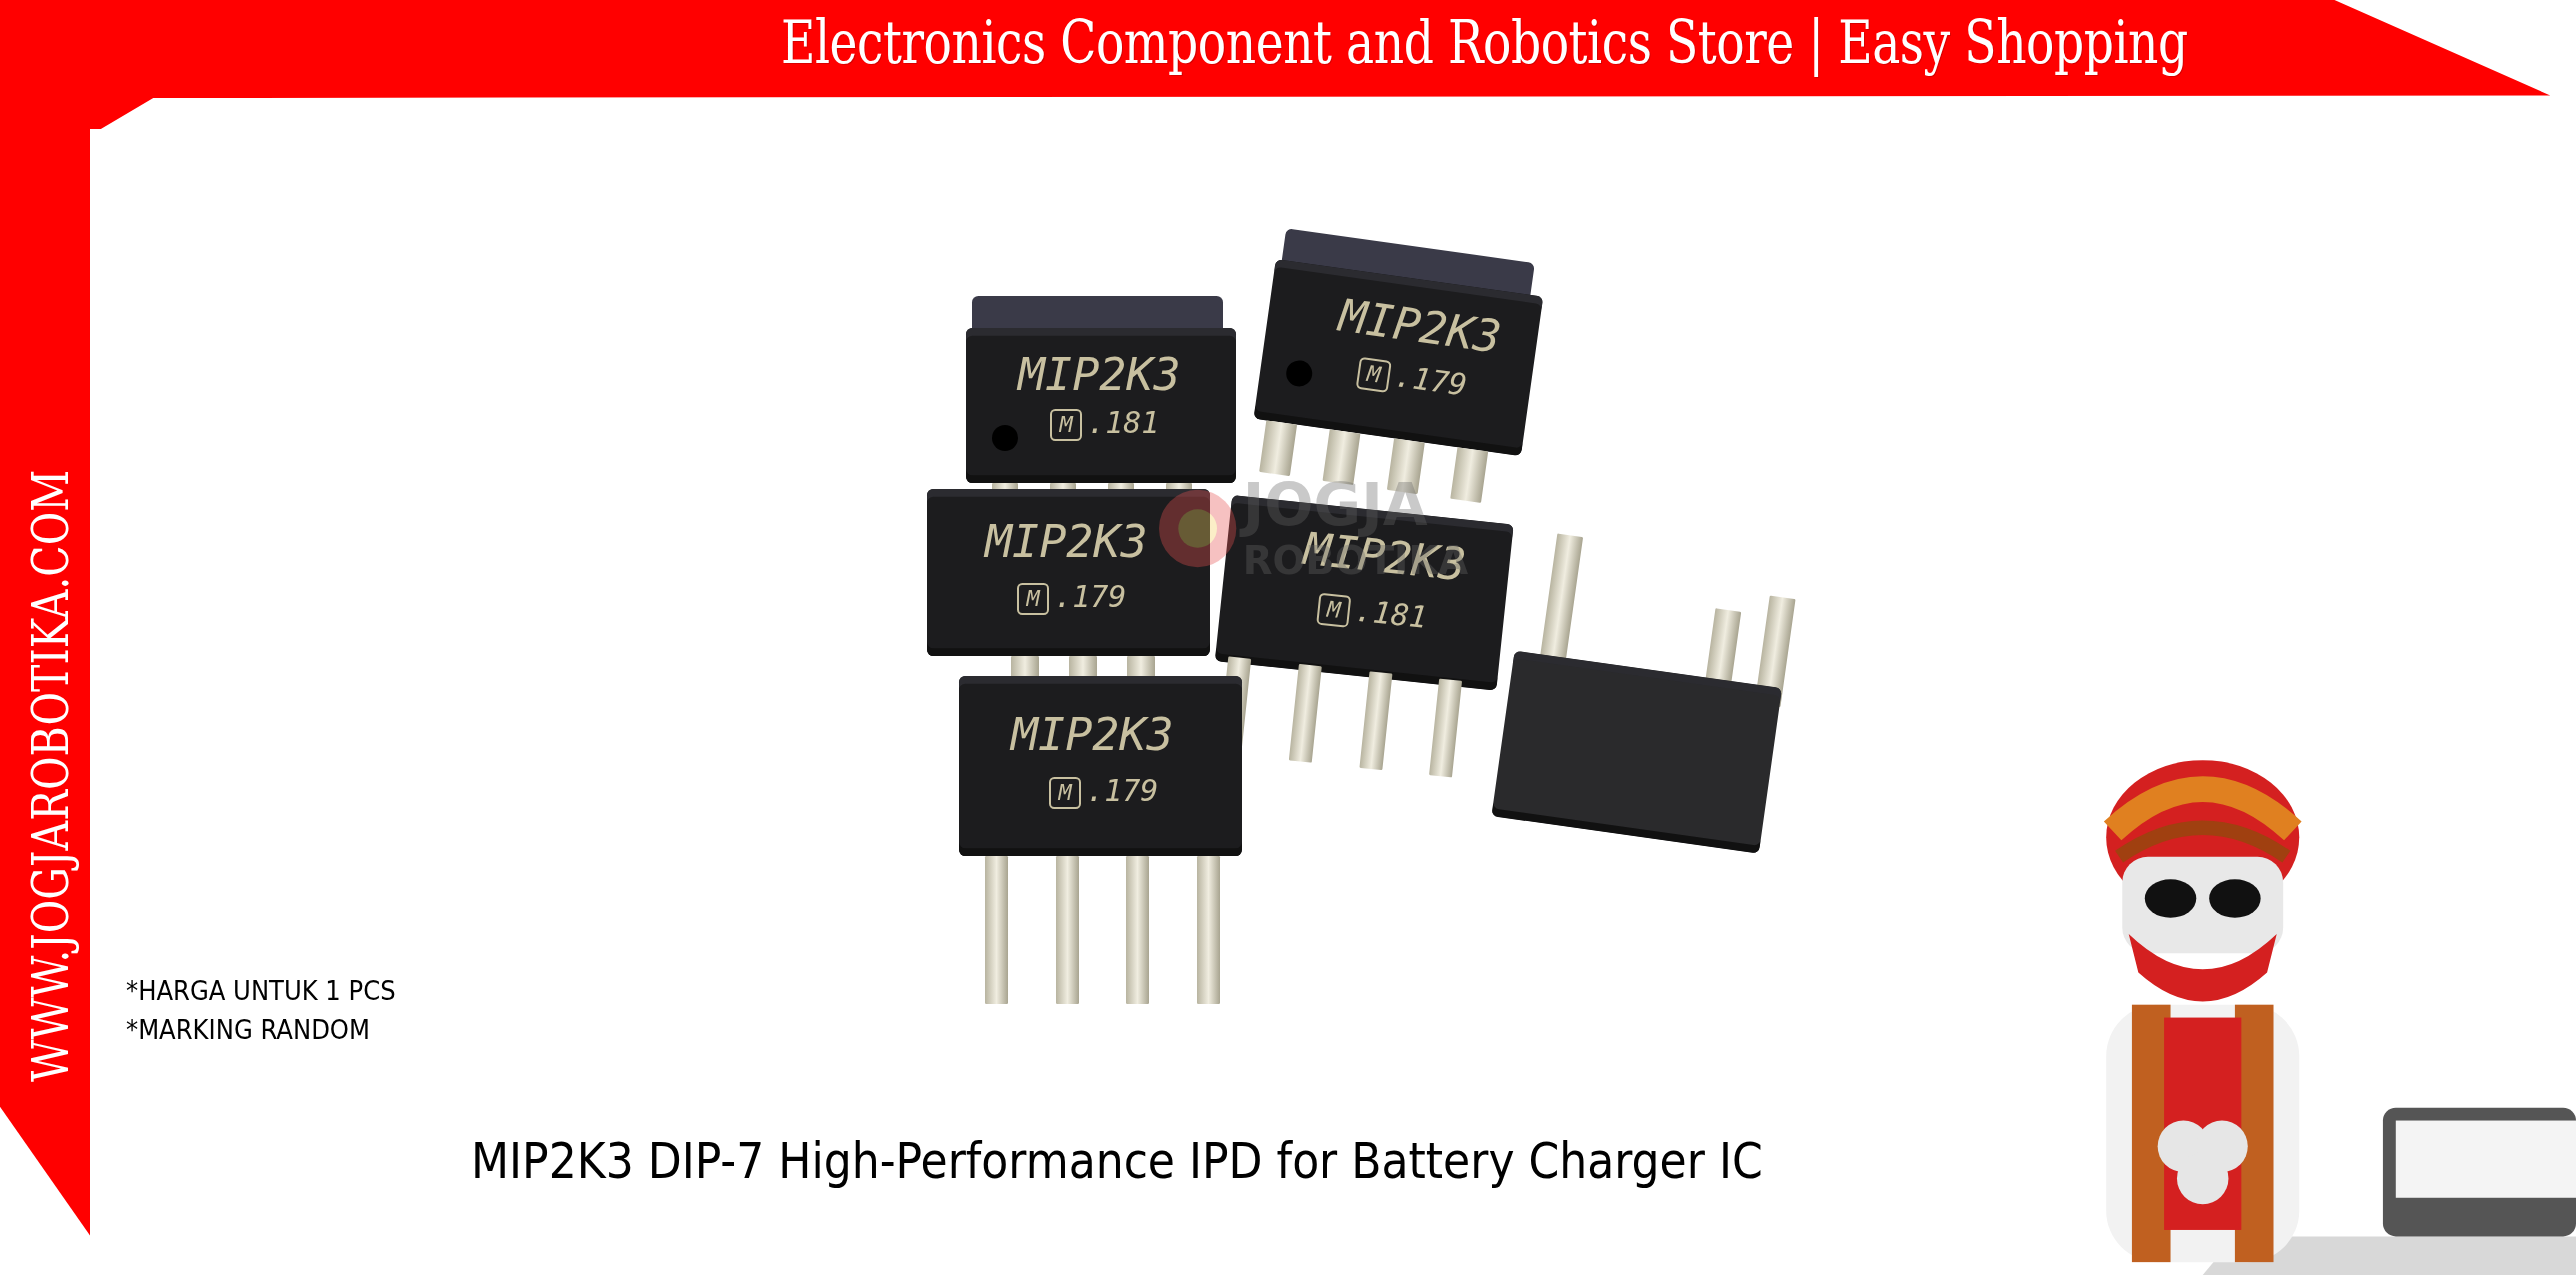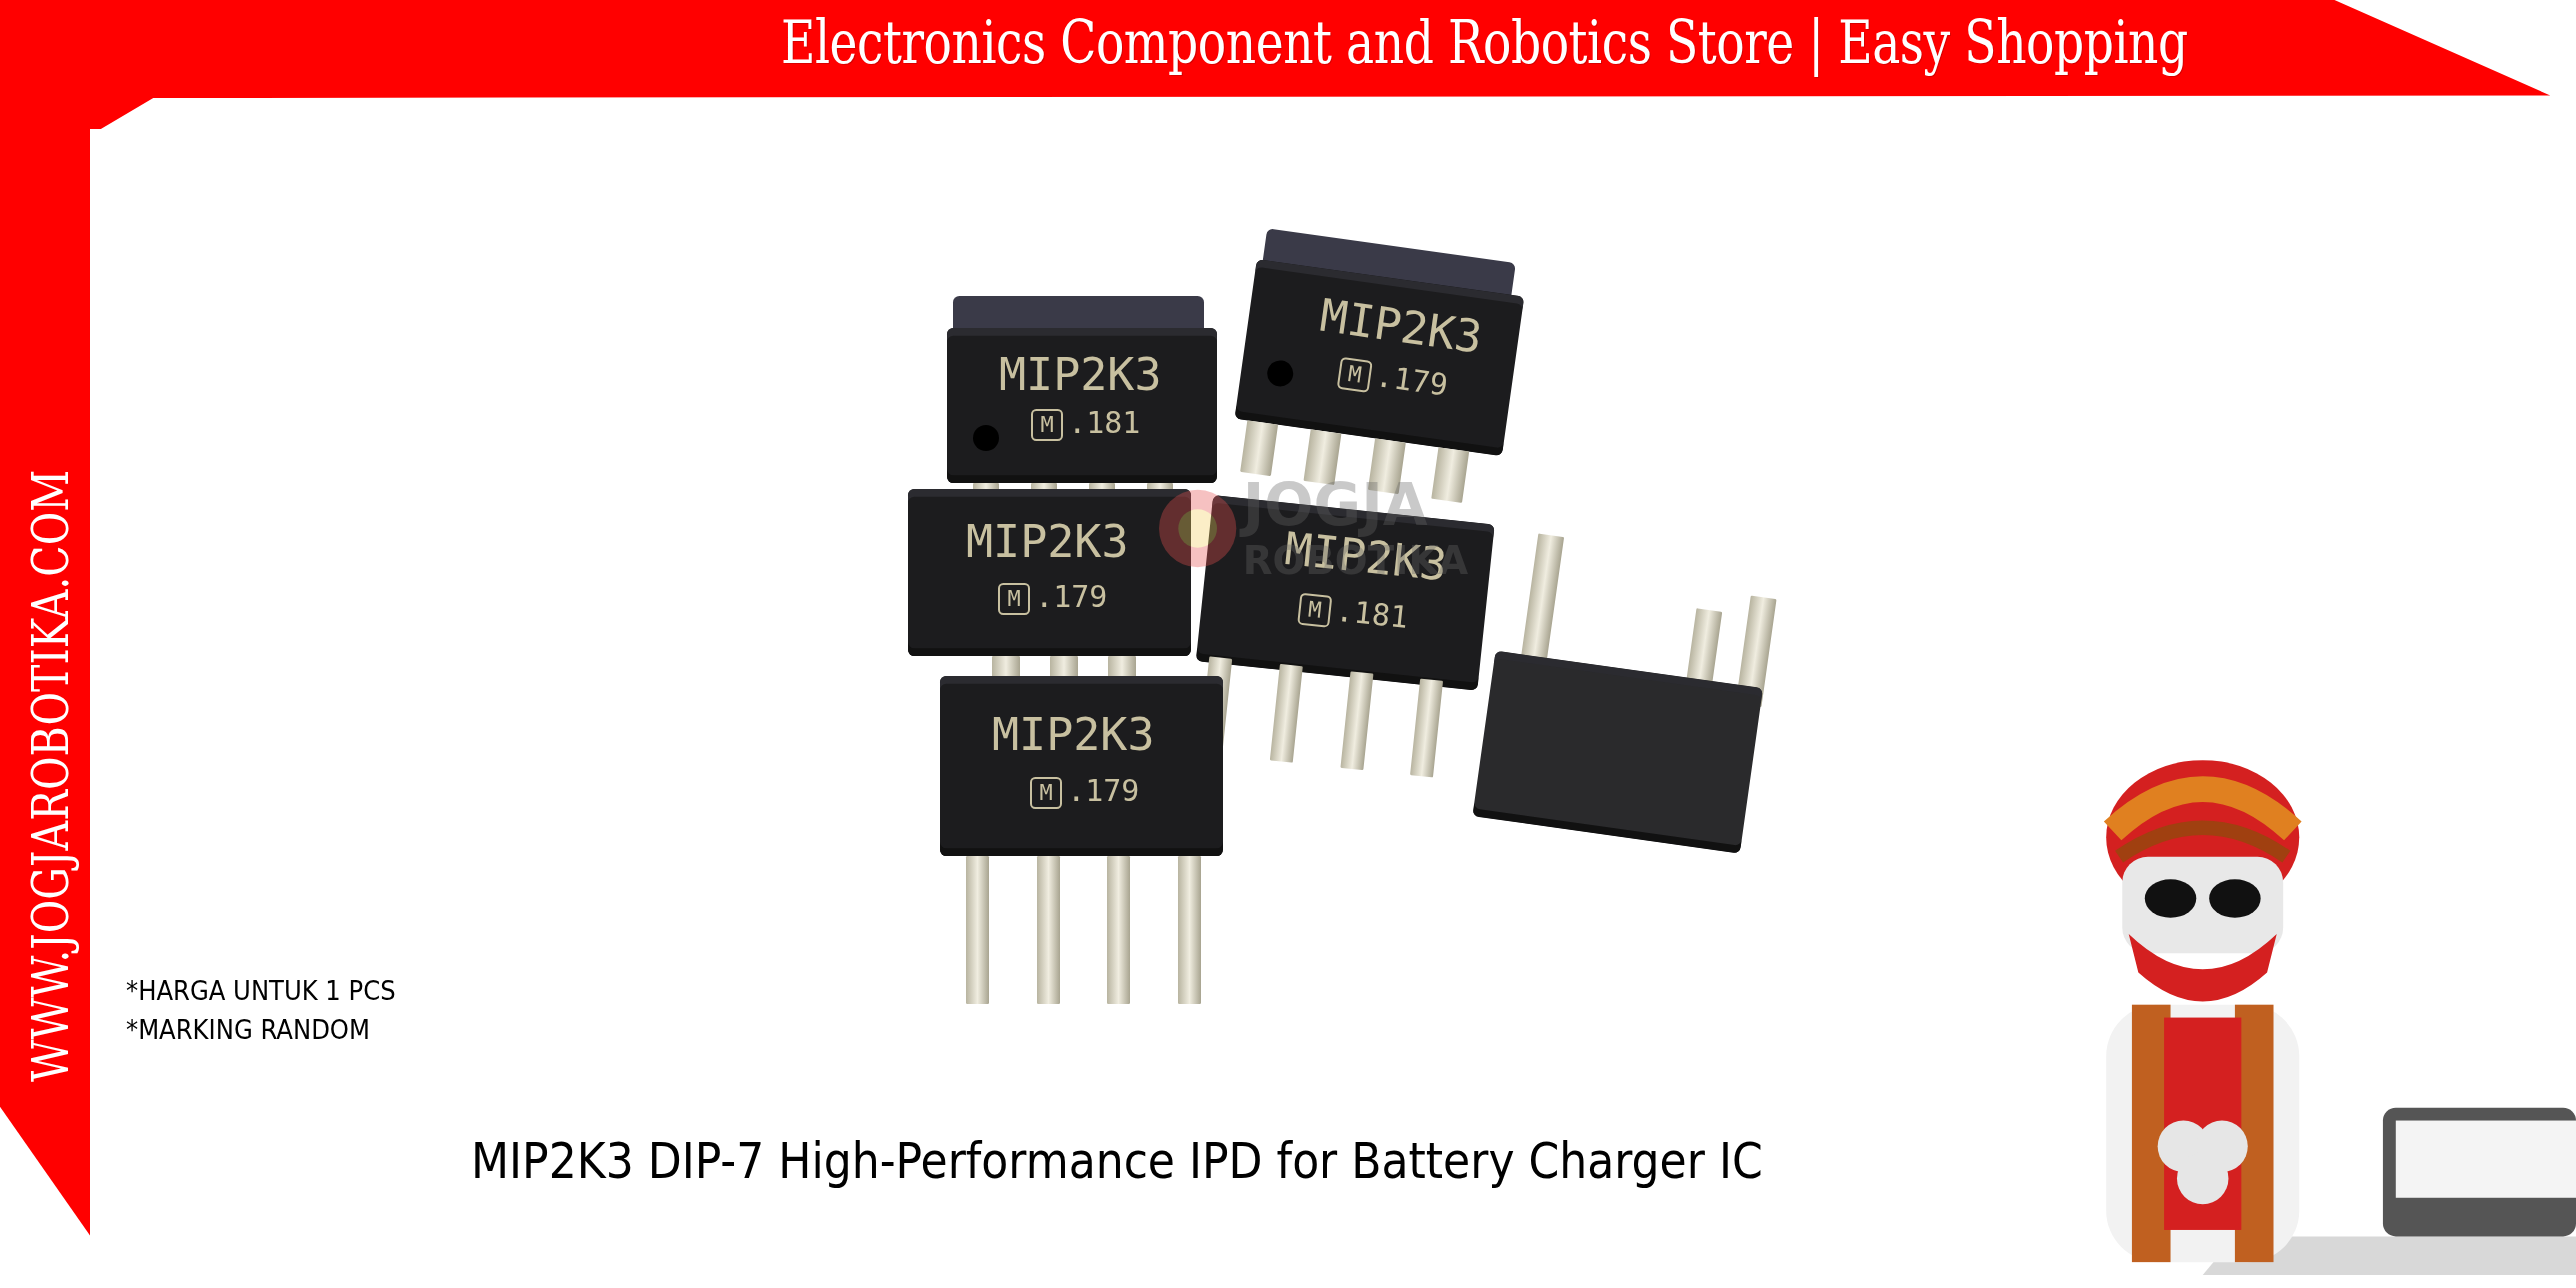--- a/index.html
+++ b/index.html
@@ -4,21 +4,21 @@
 <style>
   html,body{margin:0;padding:0;}
   body{width:2576px;height:1288px;position:relative;overflow:hidden;background:#ffffff;font-family:"DejaVu Sans",sans-serif;}
   .top-banner{position:absolute;left:0;top:0;width:2160px;height:129px;}
   .top-banner svg{position:absolute;left:0;top:0;}
   .top-title{position:absolute;left:781px;top:3.9px;height:77px;line-height:77px;font-family:"DejaVu Serif",serif;font-size:59px;color:#fff;white-space:nowrap;transform:scaleX(0.80);transform-origin:left center;letter-spacing:-0.6px;text-shadow:1.3px 1.3px 0 rgba(0,0,0,0.15);}
   .side-banner{position:absolute;left:0;top:0;width:90px;height:1288px;}
   .side-text{position:absolute;left:0;top:0;width:708px;height:71px;line-height:71px;font-family:"DejaVu Serif",serif;font-size:50px;color:#fff;white-space:nowrap;transform-origin:0 0;transform:translate(15.5px,1082px) rotate(-90deg) scaleX(0.82);}
   .notes{position:absolute;left:126px;top:971px;font-family:"DejaVu Sans",sans-serif;font-size:27px;line-height:39px;color:#000;transform:scaleX(0.9);transform-origin:left top;}
   .caption{position:absolute;left:471px;top:1133px;font-family:"DejaVu Sans",sans-serif;font-size:49px;color:#000;white-space:nowrap;transform:scaleX(0.9);transform-origin:left top;}
-  .photo{position:absolute;left:831px;top:148px;width:1030px;height:889px;}
+  .photo{position:absolute;left:850px;top:148px;width:1030px;height:889px;font-style:italic;}
   .chip{position:absolute;}
   .chip .body{position:absolute;background:#1c1c1e;border-radius:6.4px;box-shadow:inset 0 -7.7px 0 #111, inset 0 7.7px 0 #2b2b30;}
   .chip .top{position:absolute;background:#3a3a48;border-radius:6.4px 6.4px 0 0;}
   .chip .mark{position:absolute;color:#c8c0a0;font-family:"DejaVu Sans Mono",monospace;white-space:nowrap;}
   .chip .mark1{font-size:45px;}
   .chip .mark2{font-size:30px;}
   .chip .logo{display:inline-block;width:28px;height:28px;border:2.6px solid #c8c0a0;border-radius:5.2px;text-align:center;line-height:28px;font-size:22px;margin-right:5.2px;vertical-align:middle;}
   .pin{position:absolute;background:linear-gradient(90deg,#b8b4a0,#f0ede0,#a8a490);border-radius:1.3px;}
   .dot{position:absolute;width:26px;height:26px;border-radius:50%;background:#000;}
   .watermark{position:absolute;left:1159px;top:464px;width:335px;height:129px;opacity:0.35;}

